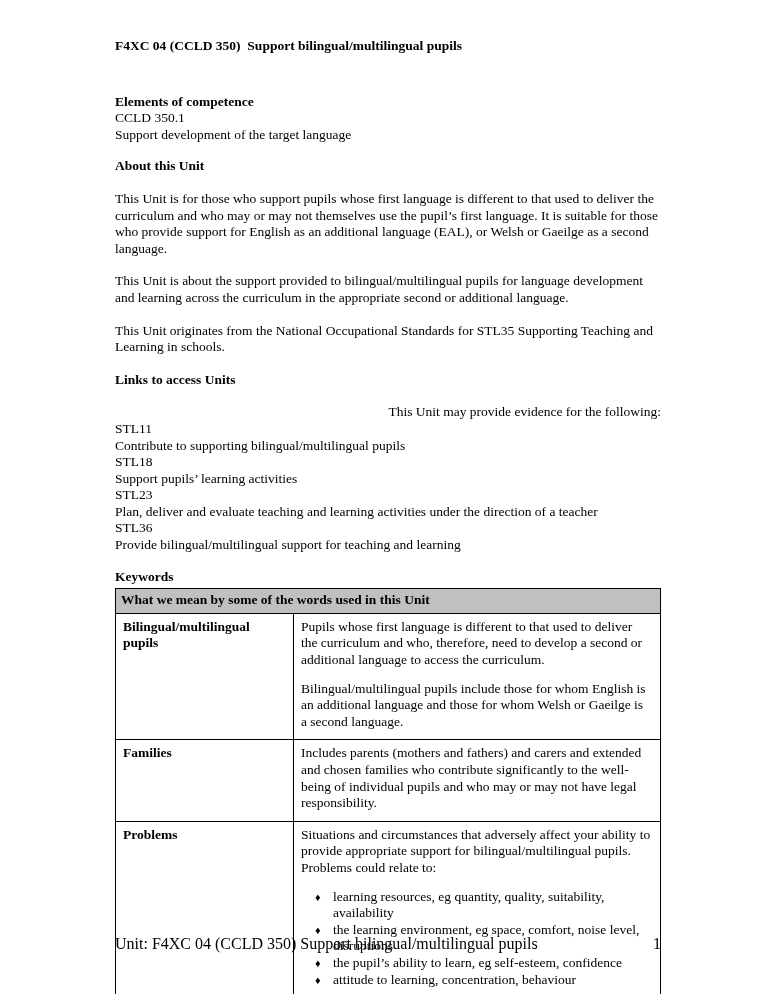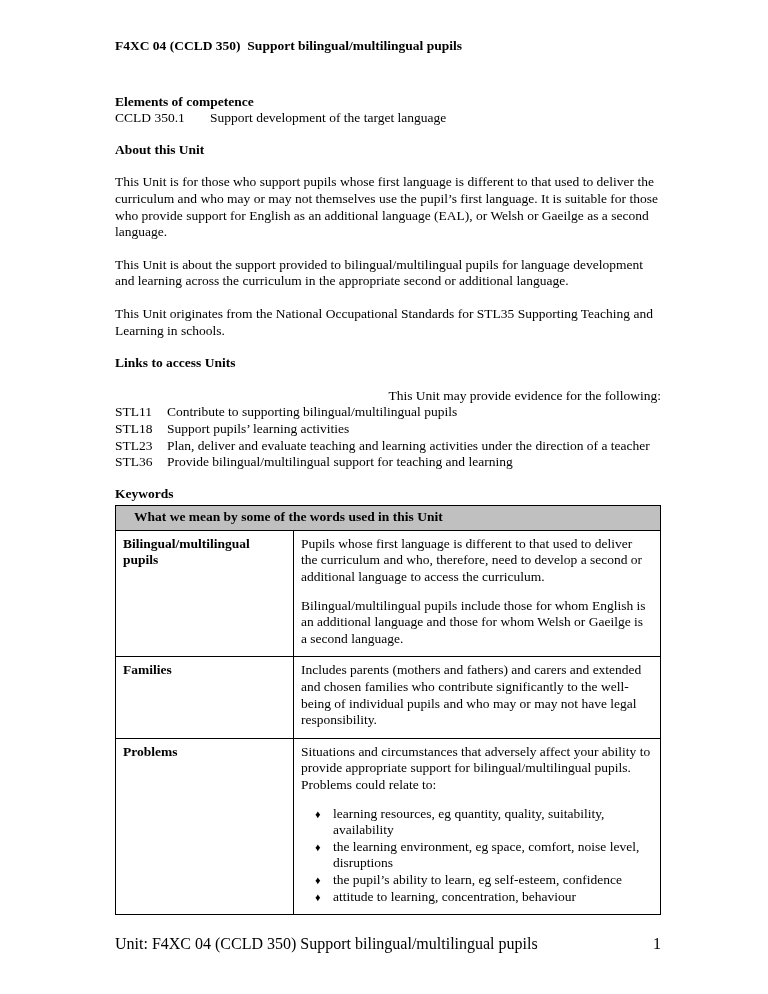--- a/index.html
+++ b/index.html
@@ -25,41 +25,41 @@
     white-space: pre-wrap;
     margin-bottom: 39px;
   }
   h2.heading {
     font-size: 13.5px;
     font-weight: bold;
   }
   .section { margin-bottom: 15px; }
   .para { margin-bottom: 16px; }
   .spacer-after-heading { height: 16px; }
-  .code-row { display: flex; }
+  .code-row { display: flex; flex-direction: column; }
   .code-row .code { flex: 0 0 auto; }
   .code-row .code.ccld { width: 95px; }
   .code-row .code.stl { width: 52px; }
   .code-row .code-text { flex: 1 1 auto; }
   .links-intro { margin-bottom: 0; text-align: right; }
   .kw-table {
     width: 100%;
     border-collapse: collapse;
     margin-top: 3px;
   }
   .kw-table th, .kw-table td {
     border: 1px solid #000000;
     vertical-align: top;
     text-align: left;
     font-size: 13.5px;
   }
   .kw-table th {
     background: #c0c0c0;
     font-weight: bold;
-    padding: 3px 7px 4px 18px;
+    padding: 3px 7px 4px 5px;
   }
   .kw-table td {
     padding: 5px 8px 9px 7px;
   }
   .kw-table td.term { font-weight: bold; width: 178px; }
   .cell-para { margin-bottom: 12px; }
   .cell-para:last-child { margin-bottom: 0; }
   .bullet-list { margin-top: 2px; }
   .bullet {
     display: flex;

